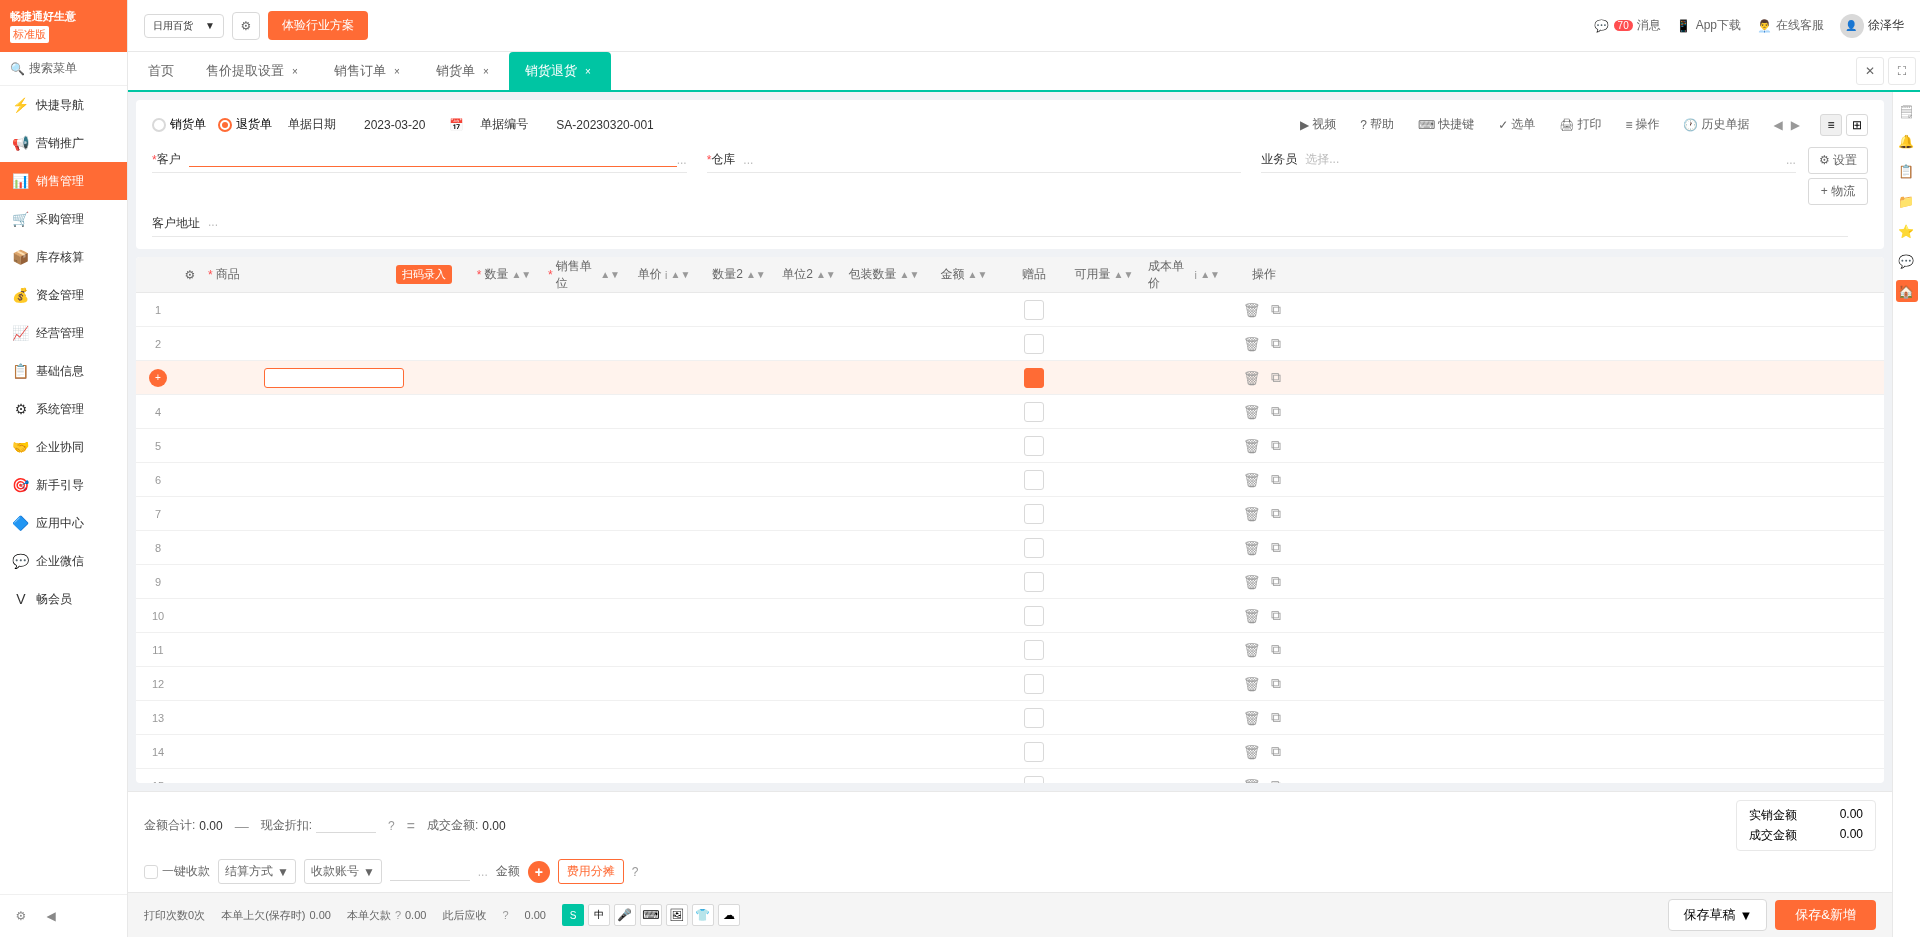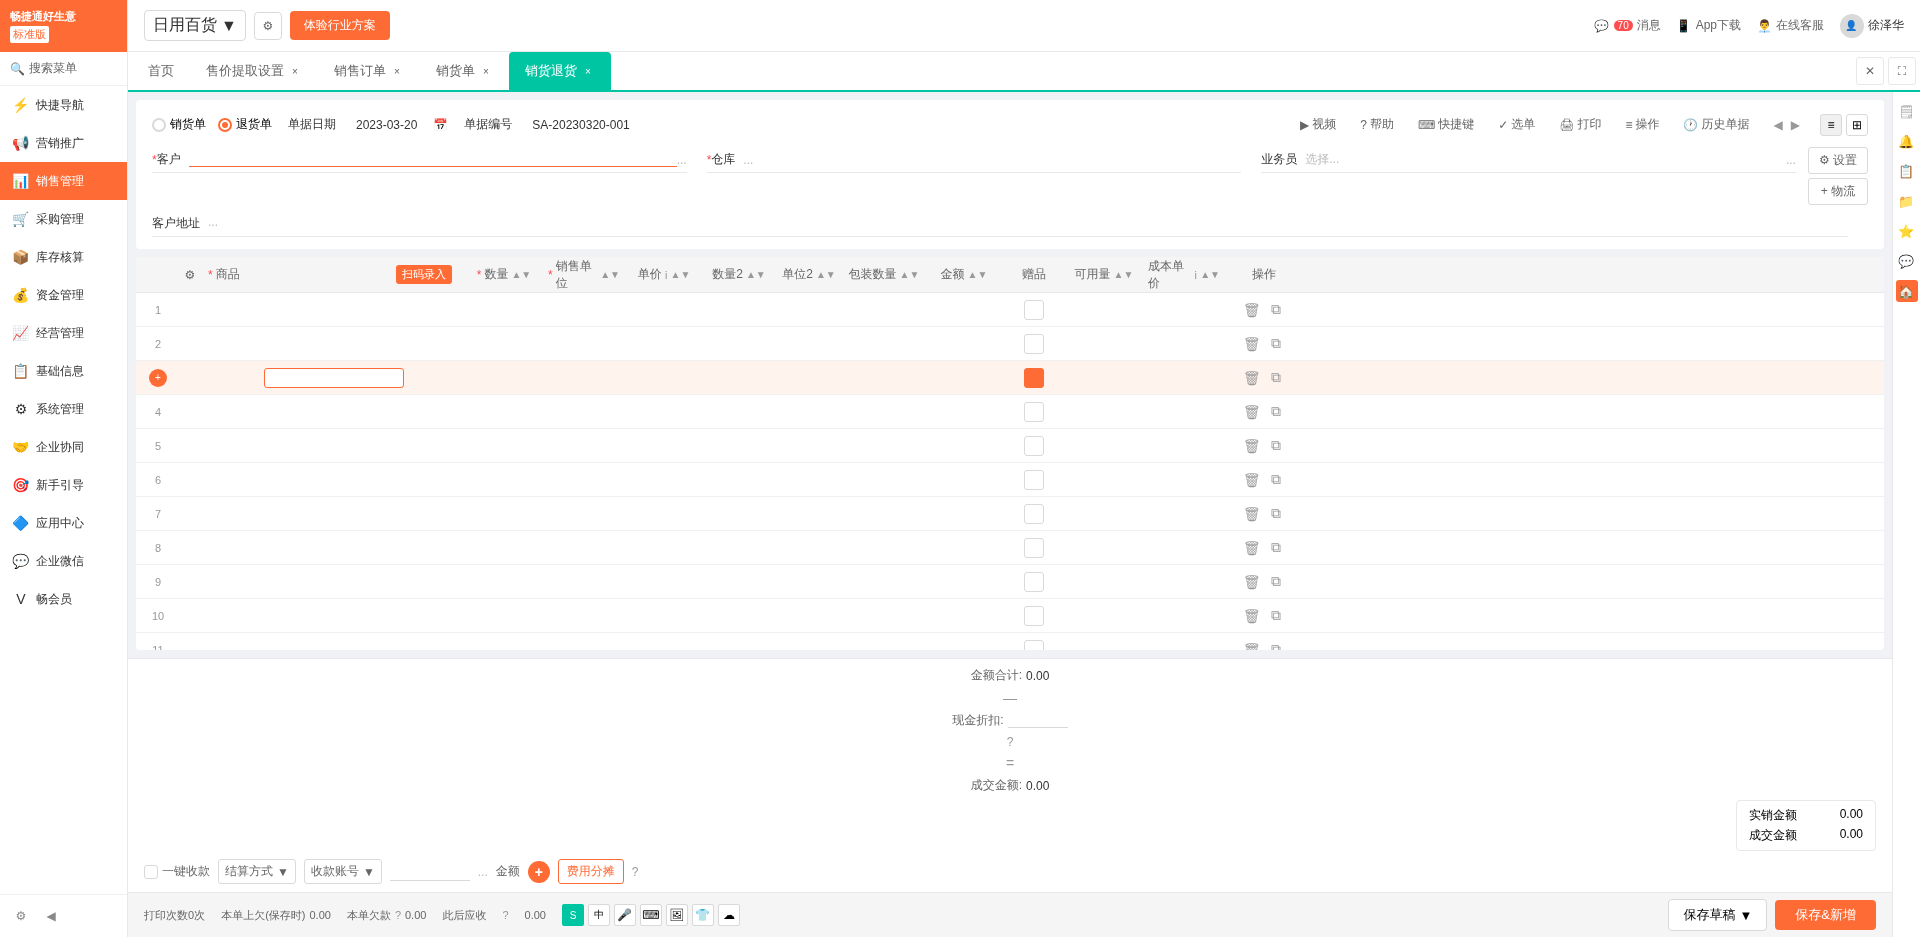--- a/index.html
+++ b/index.html
@@ -17,21 +17,21 @@
     .sidebar-nav-item .nav-icon { width: 18px; height: 18px; display: flex; align-items: center; justify-content: center; font-size: 14px; }
     .sidebar-bottom { margin-top: auto; display: flex; align-items: center; padding: 10px; border-top: 1px solid #f0f0f0; gap: 8px; }
     .sidebar-bottom-icon { width: 22px; height: 22px; display: flex; align-items: center; justify-content: center; cursor: pointer; color: #888; }
     
     
     .main-content { flex: 1; display: flex; flex-direction: column; overflow: hidden; }
     
     
     .top-header { height: 52px; background: white; display: flex; align-items: center; justify-content: space-between; padding: 0 16px; border-bottom: 1px solid #e8e8e8; flex-shrink: 0; }
     .header-left { display: flex; align-items: center; gap: 8px; }
-    .header-select { display: flex; align-items: center; gap: 4px; border: 1px solid #d9d9d9; border-radius: 4px; padding: 4px 8px; cursor: pointer; font-size: 16px; color: #333; }
+    .header-select { display: flex; align-items: center; gap: 12px; border: 1px solid #d9d9d9; border-radius: 4px; padding: 4px 8px; cursor: pointer; font-size: 10px; color: #333; }
     .gear-btn { width: 28px; height: 28px; display: flex; align-items: center; justify-content: center; border: 1px solid #d9d9d9; border-radius: 4px; cursor: pointer; color: #666; }
     .experience-btn { background: #ff6b35; color: white; border: none; border-radius: 4px; padding: 6px 14px; cursor: pointer; font-size: 12px; }
     .header-right { display: flex; align-items: center; gap: 16px; }
     .header-action { display: flex; align-items: center; gap: 4px; cursor: pointer; color: #666; font-size: 12px; }
     .notification-badge { background: #ff4d4f; color: white; border-radius: 10px; font-size: 10px; padding: 0 4px; min-width: 16px; text-align: center; }
     .user-info { display: flex; align-items: center; gap: 4px; cursor: pointer; color: #333; font-size: 12px; }
     .user-avatar { width: 24px; height: 24px; border-radius: 50%; background: #d9d9d9; display: flex; align-items: center; justify-content: center; font-size: 10px; }
     
     
     .tabs-bar { display: flex; align-items: center; background: white; border-bottom: 2px solid #00c5a3; flex-shrink: 0; padding: 0 4px; }
@@ -43,21 +43,21 @@
     
     
     .form-area { background: white; margin: 8px; padding: 12px 16px; border-radius: 4px; flex-shrink: 0; }
     .form-top { display: flex; align-items: center; justify-content: space-between; margin-bottom: 10px; }
     .form-top-left { display: flex; align-items: center; gap: 16px; }
     .radio-group { display: flex; align-items: center; gap: 12px; }
     .radio-item { display: flex; align-items: center; gap: 4px; cursor: pointer; font-size: 12px; }
     .radio-dot { width: 14px; height: 14px; border-radius: 50%; border: 2px solid #d9d9d9; display: flex; align-items: center; justify-content: center; }
     .radio-dot.checked { border-color: #ff6b35; }
     .radio-dot.checked::after { content: ''; width: 6px; height: 6px; border-radius: 50%; background: #ff6b35; }
-    .form-field { display: flex; align-items: center; gap: 12px; font-size: 12px; color: #666; text-align: center; }
+    .form-field { display: flex; align-items: center; gap: 20px; font-size: 12px; color: #666; text-align: center; }
     .form-field-value { color: #333; font-weight: 500; }
     .form-top-right { display: flex; align-items: center; gap: 8px; }
     .toolbar-btn { display: flex; align-items: center; gap: 3px; padding: 4px 8px; cursor: pointer; color: #666; font-size: 12px; border-radius: 3px; }
     .form-label-text { color: #333; font-size: 12px; margin-right: 8px; white-space: nowrap; }
     .action-btn-small { padding: 4px 10px; border-radius: 3px; font-size: 12px; cursor: pointer; border: 1px solid #d9d9d9; background: white; color: #666; }
     
     
     .table-area { background: white; margin: 0 8px 8px; border-radius: 4px; flex: 1; overflow: hidden; }
     .table-header-row { display: flex; align-items: center; background: #f5f5f5; border-bottom: 1px solid #e8e8e8; padding: 0 4px; height: 36px; }
     .table-header-cell { display: flex; align-items: center; justify-content: center; font-size: 12px; color: #666; font-weight: 500; padding: 0 4px; flex-shrink: 0; gap: 3px; }
@@ -774,21 +774,21 @@
                     <div class="action-icon">⧉</div>
                   </div>
                 </div>
             </div>
 
           </div>
         </div>
 
         <div style="background:white;border-top:1px solid #e8e8e8;padding:8px 16px;flex-shrink:0;">
 
-          <div style="display:flex;align-items:center;gap:6px;margin-bottom:8px;flex-direction:column;">
+          <div style="display:flex;align-items:center;gap:12px;margin-bottom:8px;">
             <div class="amount-field">
               <span class="amount-label">金额合计:</span>
               <span class="amount-value">0.00</span>
             </div>
             <span class="minus-icon">—</span>
             <div class="amount-field">
               <span class="amount-label">现金折扣:</span>
               <input type="text" style="border-top: none; border-right: none; border-left: none; border-image: initial; border-bottom: 1px solid rgb(217, 217, 217); outline: none; width: 60px; font-size: 12px;">
             </div>
             <span class="help-icon">?</span>

